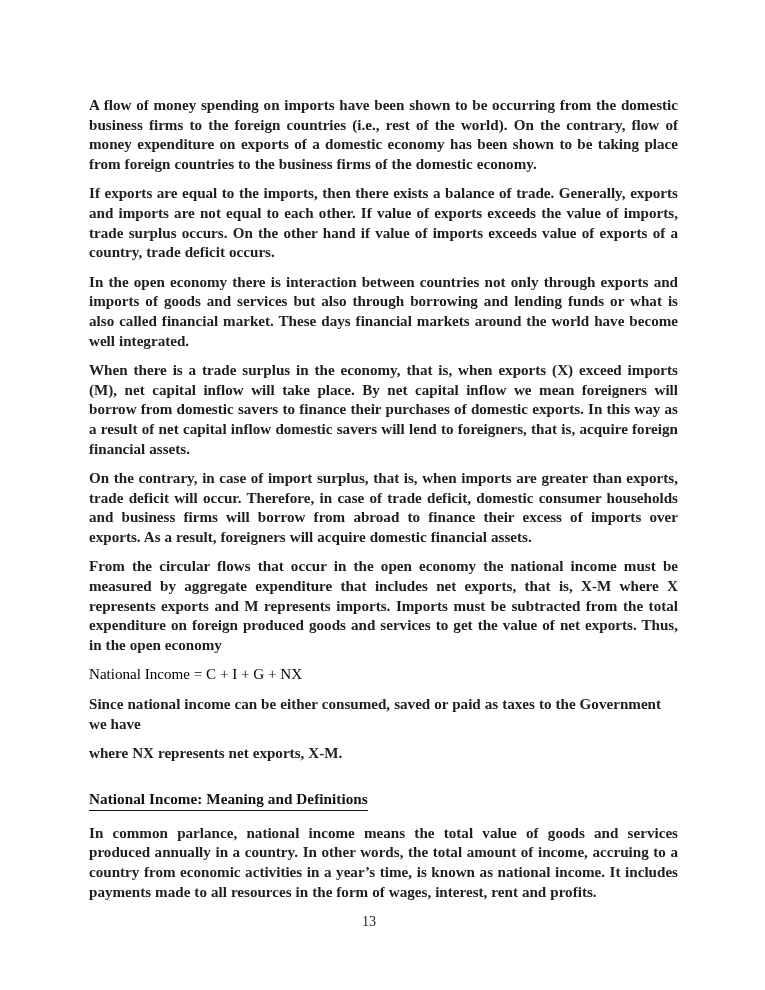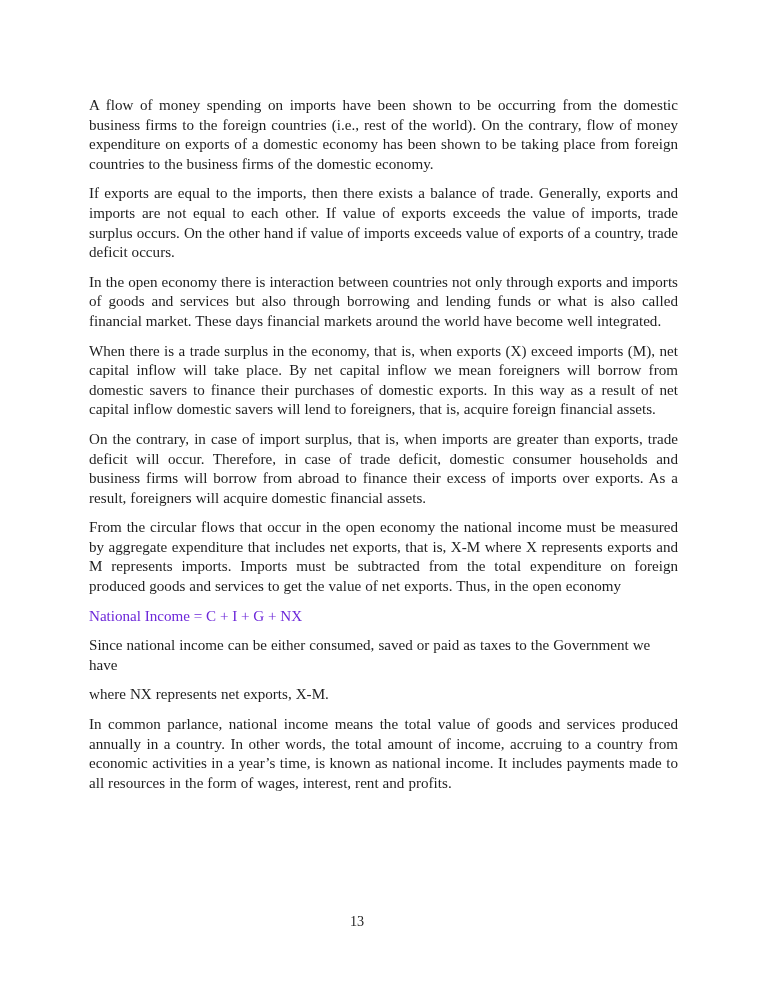--- a/index.html
+++ b/index.html
@@ -31,53 +31,54 @@
   }
   p.para {
     margin: 0 0 10px 0;
     font-size: 15.1px;
     line-height: 19.6px;
     text-align: justify;
     text-justify: inter-word;
     letter-spacing: 0.01px;
     word-spacing: 0.2px;
     color: #1e1e1e;
+    font-weight: bold;
   }
   p.para.nojustify {
     text-align: left;
   }
   p.para:last-child {
     margin-bottom: 0;
   }
   .equation {
     margin: 0 0 10px 0;
     font-size: 15.1px;
     line-height: 19.6px;
     text-align: left;
-    color: #6d28d9;
+    color: #000000;
     white-space: pre;
   }
   .heading-block {
     margin-top: 25px;
     margin-bottom: 13px;
   }
   h2.section-heading {
     margin: 0;
     font-size: 15.2px;
     line-height: 20px;
     font-weight: bold;
     color: #111111;
     display: inline-block;
     border-bottom: 1.4px solid #111111;
     padding-bottom: 1px;
     letter-spacing: 0.05px;
   }
   .page-number {
     position: absolute;
-    left: 0;
+    left: 12px;
     top: 912px;
     width: 714px;
     text-align: center;
     font-size: 14.2px;
     line-height: 18px;
     color: #252525;
   }
 </style>
 </head>
 <body>
@@ -86,16 +87,17 @@
   <div class="content">
       <p class="para">A flow of money spending on imports have been shown to be occurring from the domestic business firms to the foreign countries (i.e., rest of the world). On the contrary, flow of money expenditure on exports of a domestic economy has been shown to be taking place from foreign countries to the business firms of the domestic economy.</p>
       <p class="para">If exports are equal to the imports, then there exists a balance of trade. Generally, exports and imports are not equal to each other. If value of exports exceeds the value of imports, trade surplus occurs. On the other hand if value of imports exceeds value of exports of a country, trade deficit occurs.</p>
       <p class="para">In the open economy there is interaction between countries not only through exports and imports of goods and services but also through borrowing and lending funds or what is also called financial market. These days financial markets around the world have become well integrated.</p>
       <p class="para">When there is a trade surplus in the economy, that is, when exports (X) exceed imports (M), net capital inflow will take place. By net capital inflow we mean foreigners will borrow from domestic savers to finance their purchases of domestic exports. In this way as a result of net capital inflow domestic savers will lend to foreigners, that is, acquire foreign financial assets.</p>
       <p class="para">On the contrary, in case of import surplus, that is, when imports are greater than exports, trade deficit will occur. Therefore, in case of trade deficit, domestic consumer households and business firms will borrow from abroad to finance their excess of imports over exports. As a result, foreigners will acquire domestic financial assets.</p>
       <p class="para">From the circular flows that occur in the open economy the national income must be measured by aggregate expenditure that includes net exports, that is, X-M where X represents exports and M represents imports. Imports must be subtracted from the total expenditure on foreign produced goods and services to get the value of net exports. Thus, in the open economy</p>
       <div class="equation">National Income = C + I + G + NX</div>
       <p class="para nojustify">Since national income can be either consumed, saved or paid as taxes to the Government we have</p>
       <p class="para nojustify">where NX represents net exports, X-M.</p>
+      <div class="heading-block"><h2 class="section-heading">National Income: Meaning and Definitions</h2></div>
       <p class="para">In common parlance, national income means the total value of goods and services produced annually in a country. In other words, the total amount of income, accruing to a country from economic activities in a year’s time, is known as national income. It includes payments made to all resources in the form of wages, interest, rent and profits.</p>
     </div>
   <div class="page-number">13</div>
 </div>
 
 </body></html>

